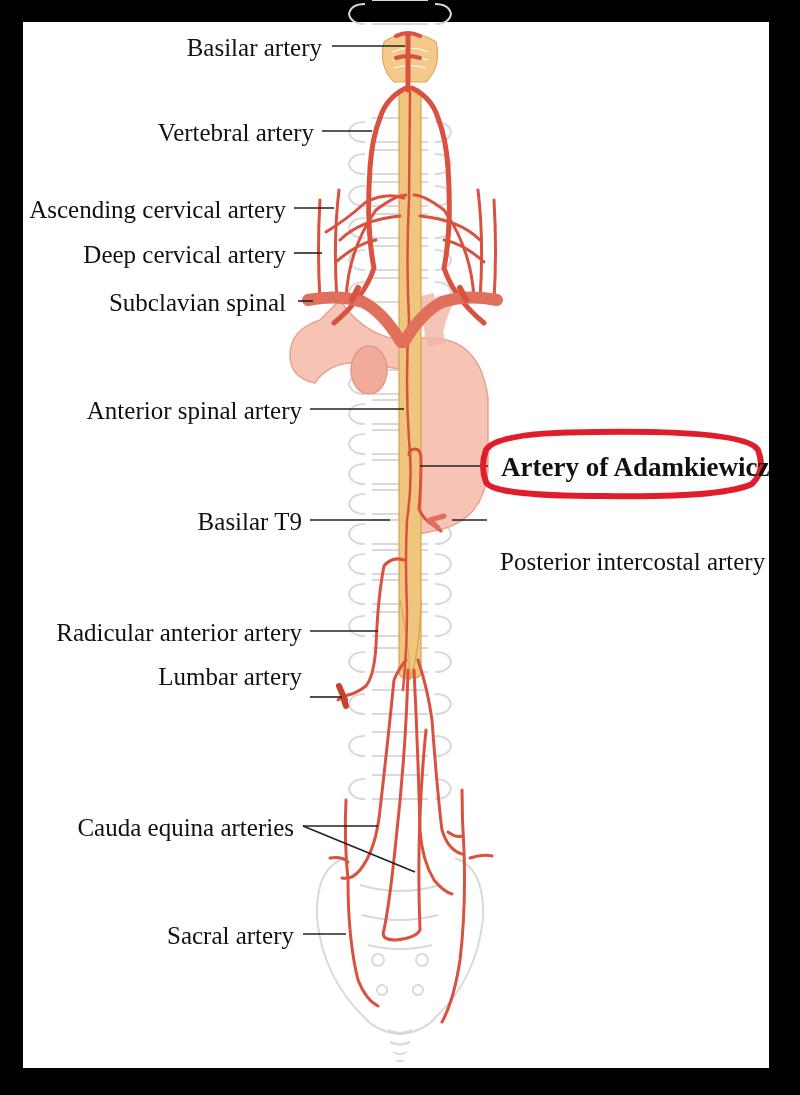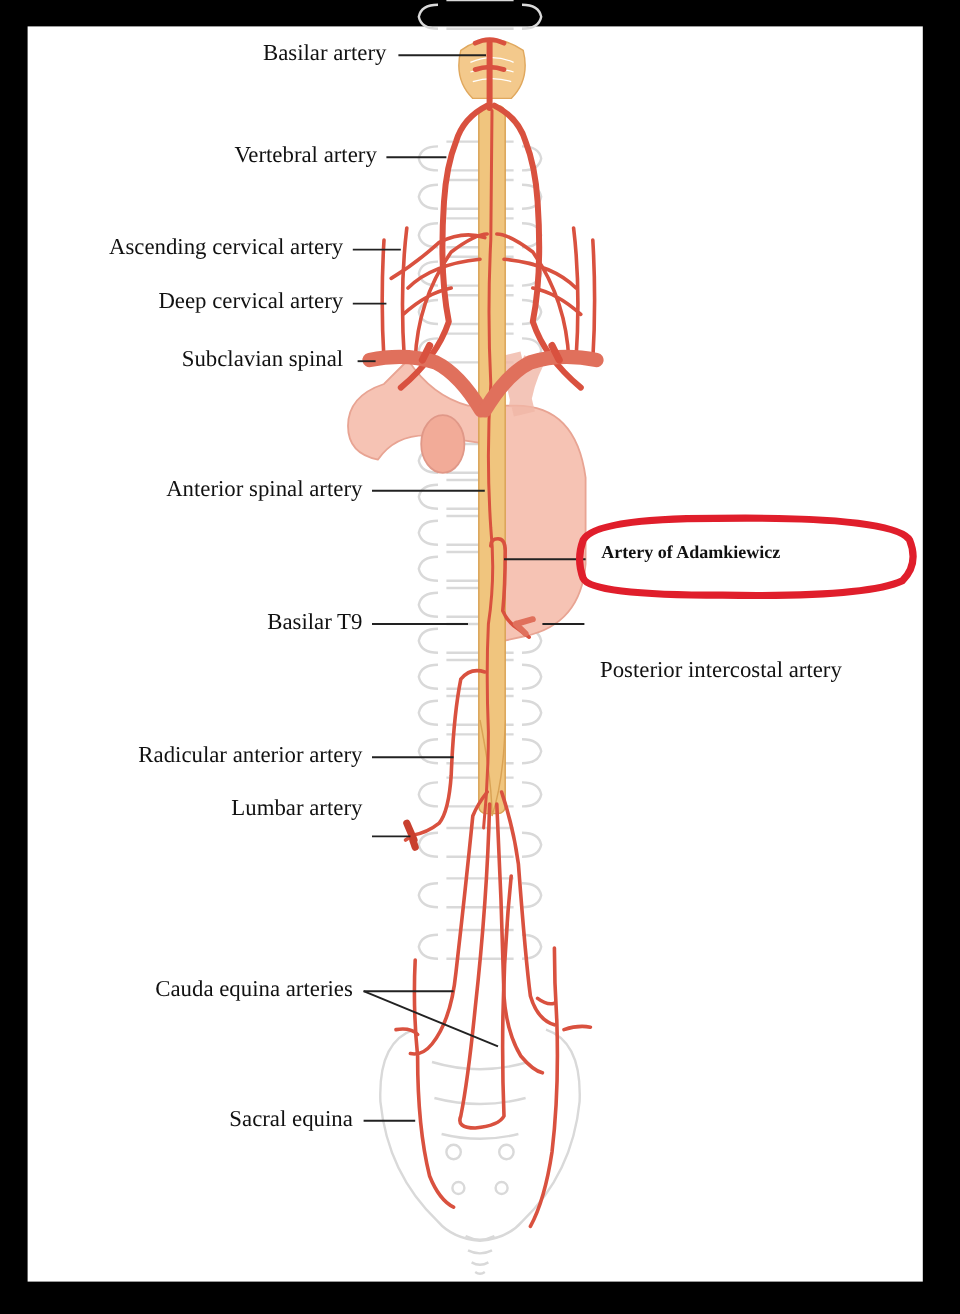--- a/index.html
+++ b/index.html
@@ -1,21 +1,21 @@
 <!DOCTYPE html>
 <html><head>
 <meta charset="utf-8">
 <style>
   html, body { margin:0; padding:0; background:#000; }
   body { width:800px; height:1095px; position:relative; overflow:hidden; font-family:"Liberation Serif","DejaVu Serif",serif; }
   #panel { position:absolute; left:23px; top:22px; width:746px; height:1046px; background:#fff; }
   #art { position:absolute; left:0; top:0; width:800px; height:1095px; }
-  .lbl { position:absolute; font-size:19px; color:#111; white-space:nowrap; line-height:1; }
+  .lbl { position:absolute; font-size:25px; color:#111; white-space:nowrap; line-height:1; }
   .lbl.r { text-align:right; }
-  .lbl.bold { font-weight:bold; font-size:15px; }
+  .lbl.bold { font-weight:bold; font-size:27px; }
 </style>
 </head>
 <body>
 
 <div id="panel"></div>
 
 <svg id="art" viewBox="0 0 800 1095">
 
   <g fill="none" stroke="#d9d9d9" stroke-width="2">
     <g id="vert">
@@ -124,13 +124,13 @@
 <div class="lbl r" style="right:514px;top:197px;">Ascending cervical artery</div>
 <div class="lbl r" style="right:514px;top:242px;">Deep cervical artery</div>
 <div class="lbl r" style="right:514px;top:290px;">Subclavian spinal</div>
 <div class="lbl r" style="right:498px;top:398px;">Anterior spinal artery</div>
 <div class="lbl bold" style="left:501px;top:454px;">Artery of Adamkiewicz</div>
 <div class="lbl r" style="right:498px;top:509px;">Basilar T9</div>
 <div class="lbl" style="left:500px;top:509px;margin-top:40px;">Posterior intercostal artery</div>
 <div class="lbl r" style="right:498px;top:620px;">Radicular anterior artery</div>
 <div class="lbl r" style="right:498px;top:664px;">Lumbar artery</div>
 <div class="lbl r" style="right:506px;top:815px;text-align:center;">Cauda equina arteries</div>
-<div class="lbl r" style="right:506px;top:923px;">Sacral equina</div>
+<div class="lbl r" style="right:506px;top:923px;">Sacral artery</div>
 
 </body></html>

